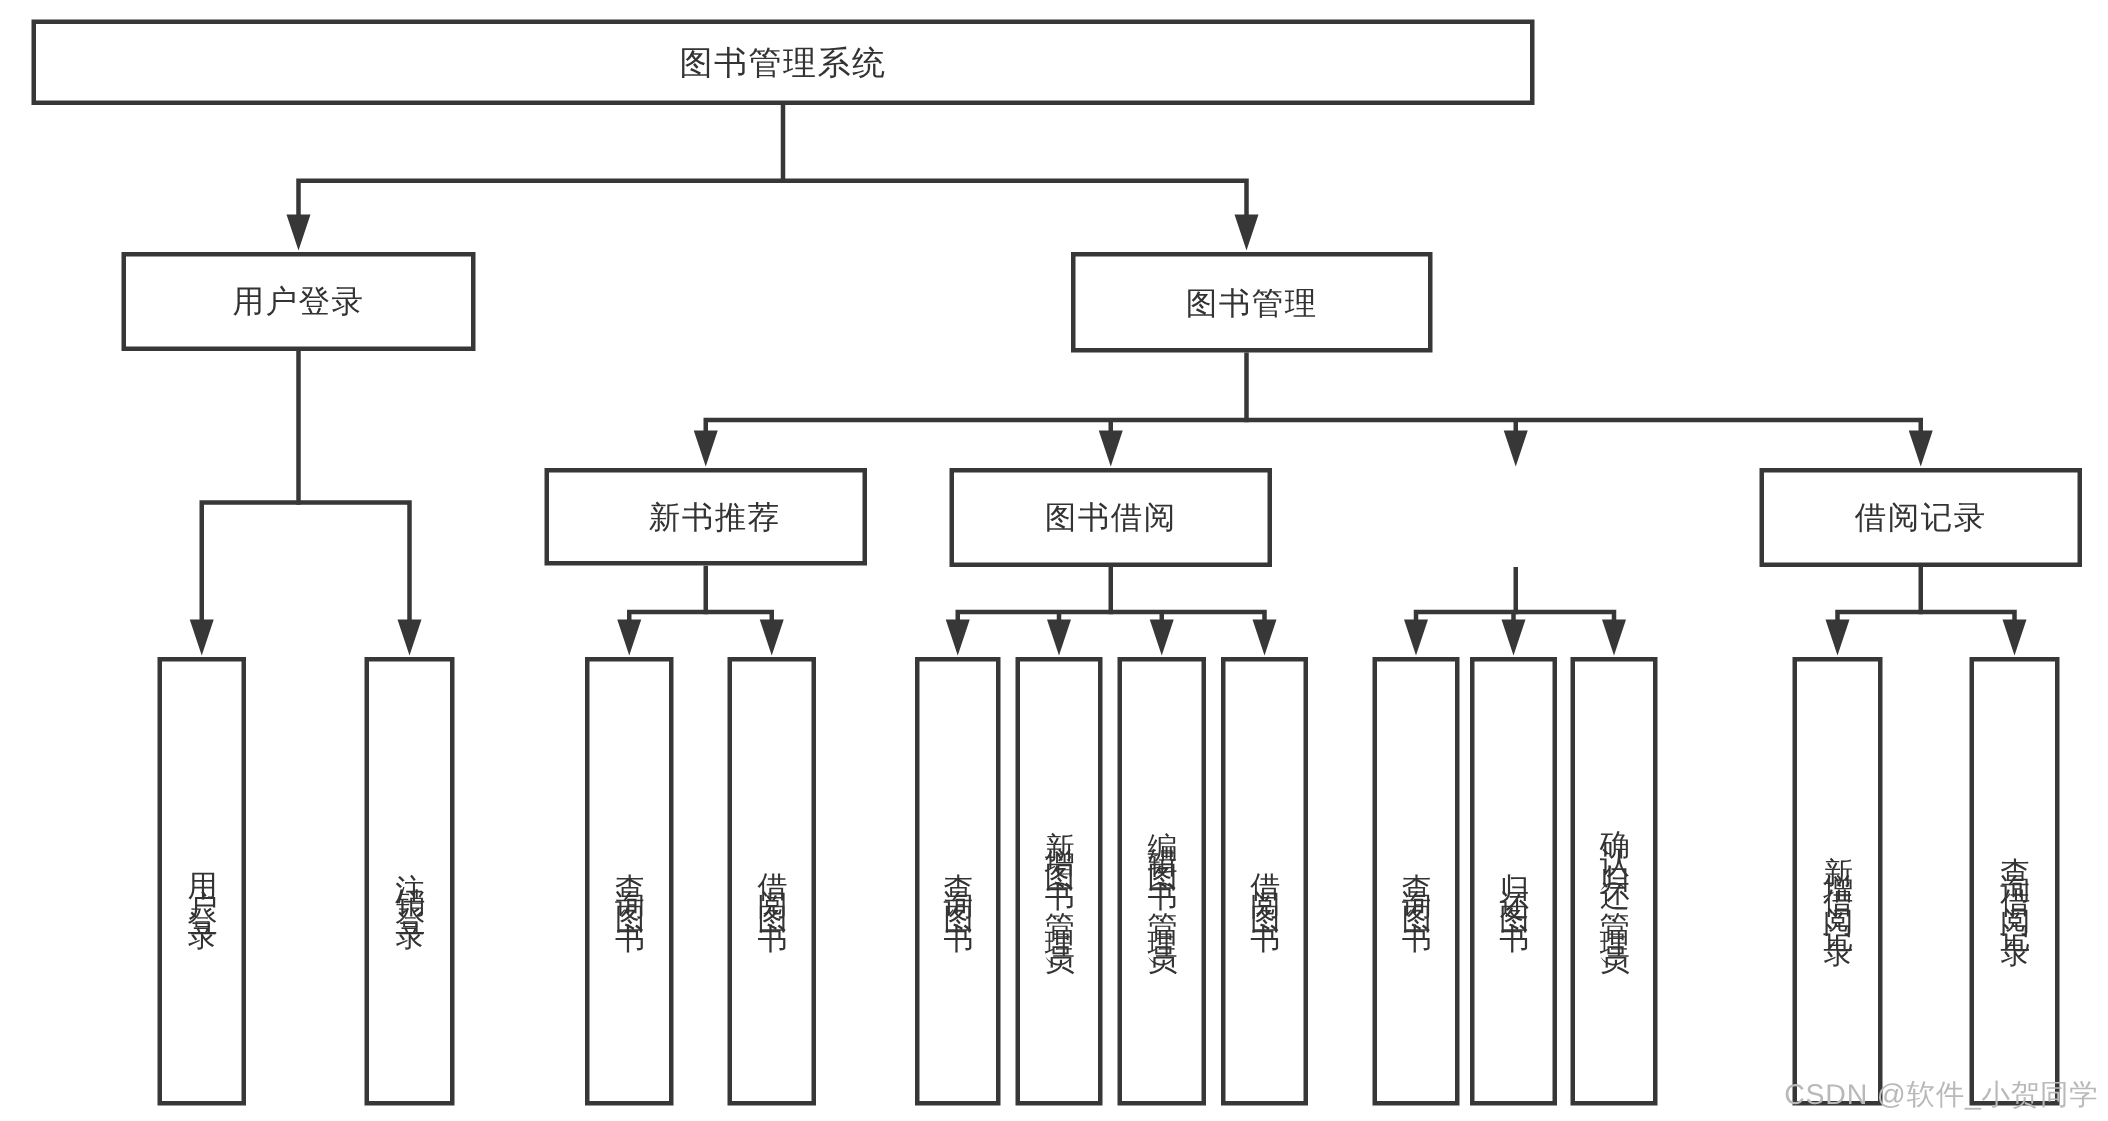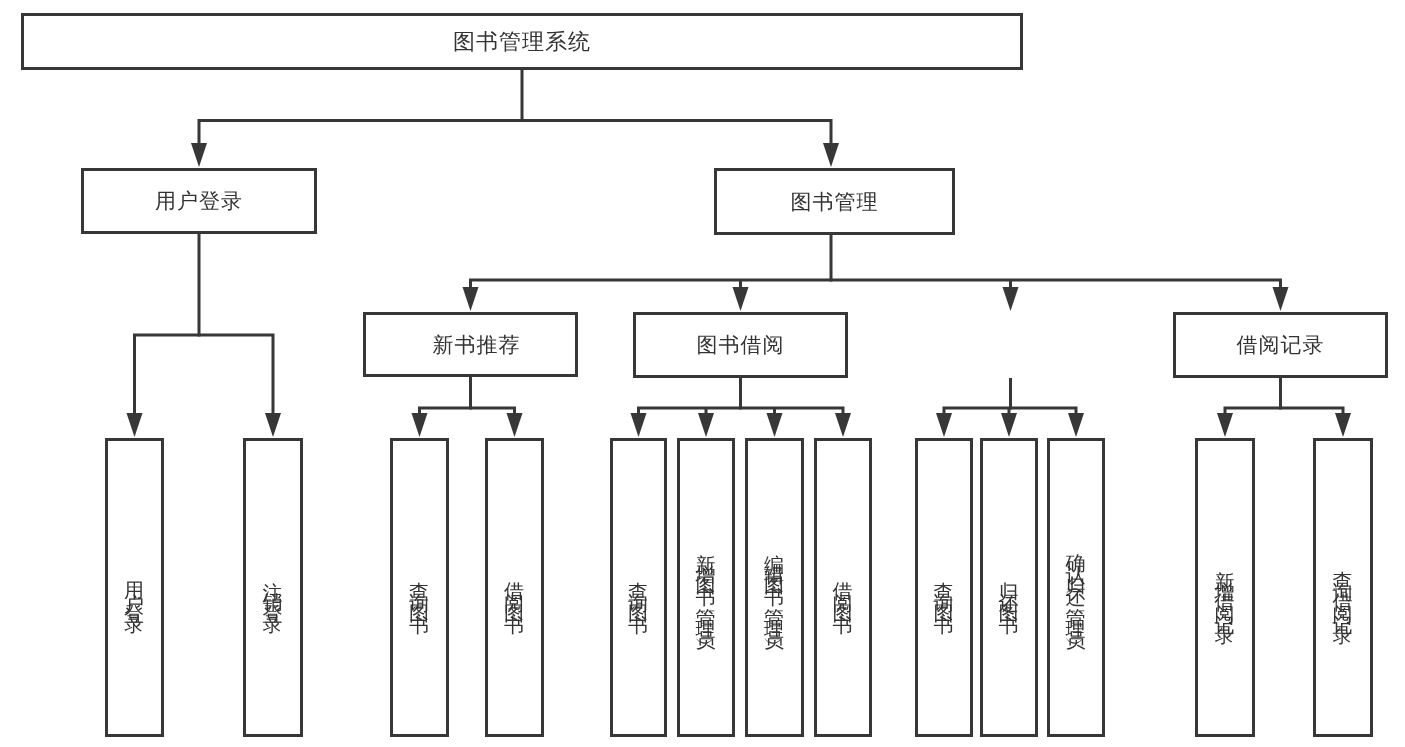--- a/index.html
+++ b/index.html
@@ -137,13 +137,14 @@
   <div class="node v" style="left:745px; top:438px; width:59px; height:299px;">编辑图书（管理员）</div>
   <div class="node v" style="left:814px; top:438px; width:58px; height:299px;">借阅图书</div>
 
   <div class="node v" style="left:915px; top:438px; width:58px; height:299px;">查询图书</div>
   <div class="node v" style="left:980px; top:438px; width:58px; height:299px;">归还图书</div>
   <div class="node v" style="left:1047px; top:438px; width:58px; height:299px;">确认归还（管理员）</div>
 
   <div class="node v" style="left:1195px; top:438px; width:60px; height:299px;">新增借阅记录</div>
   <div class="node v" style="left:1313px; top:438px; width:60px; height:299px;">查询借阅记录</div>
 
+  <div class="watermark">CSDN @软件_小贺同学</div>
 </div>
 
 </body></html>

